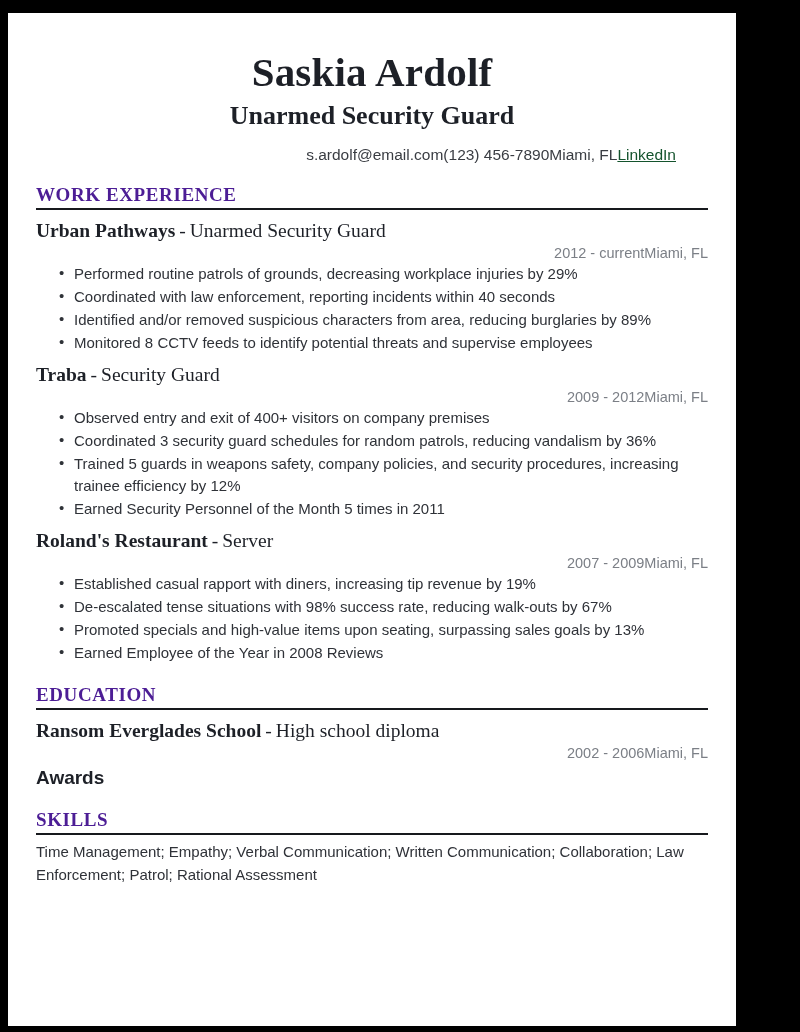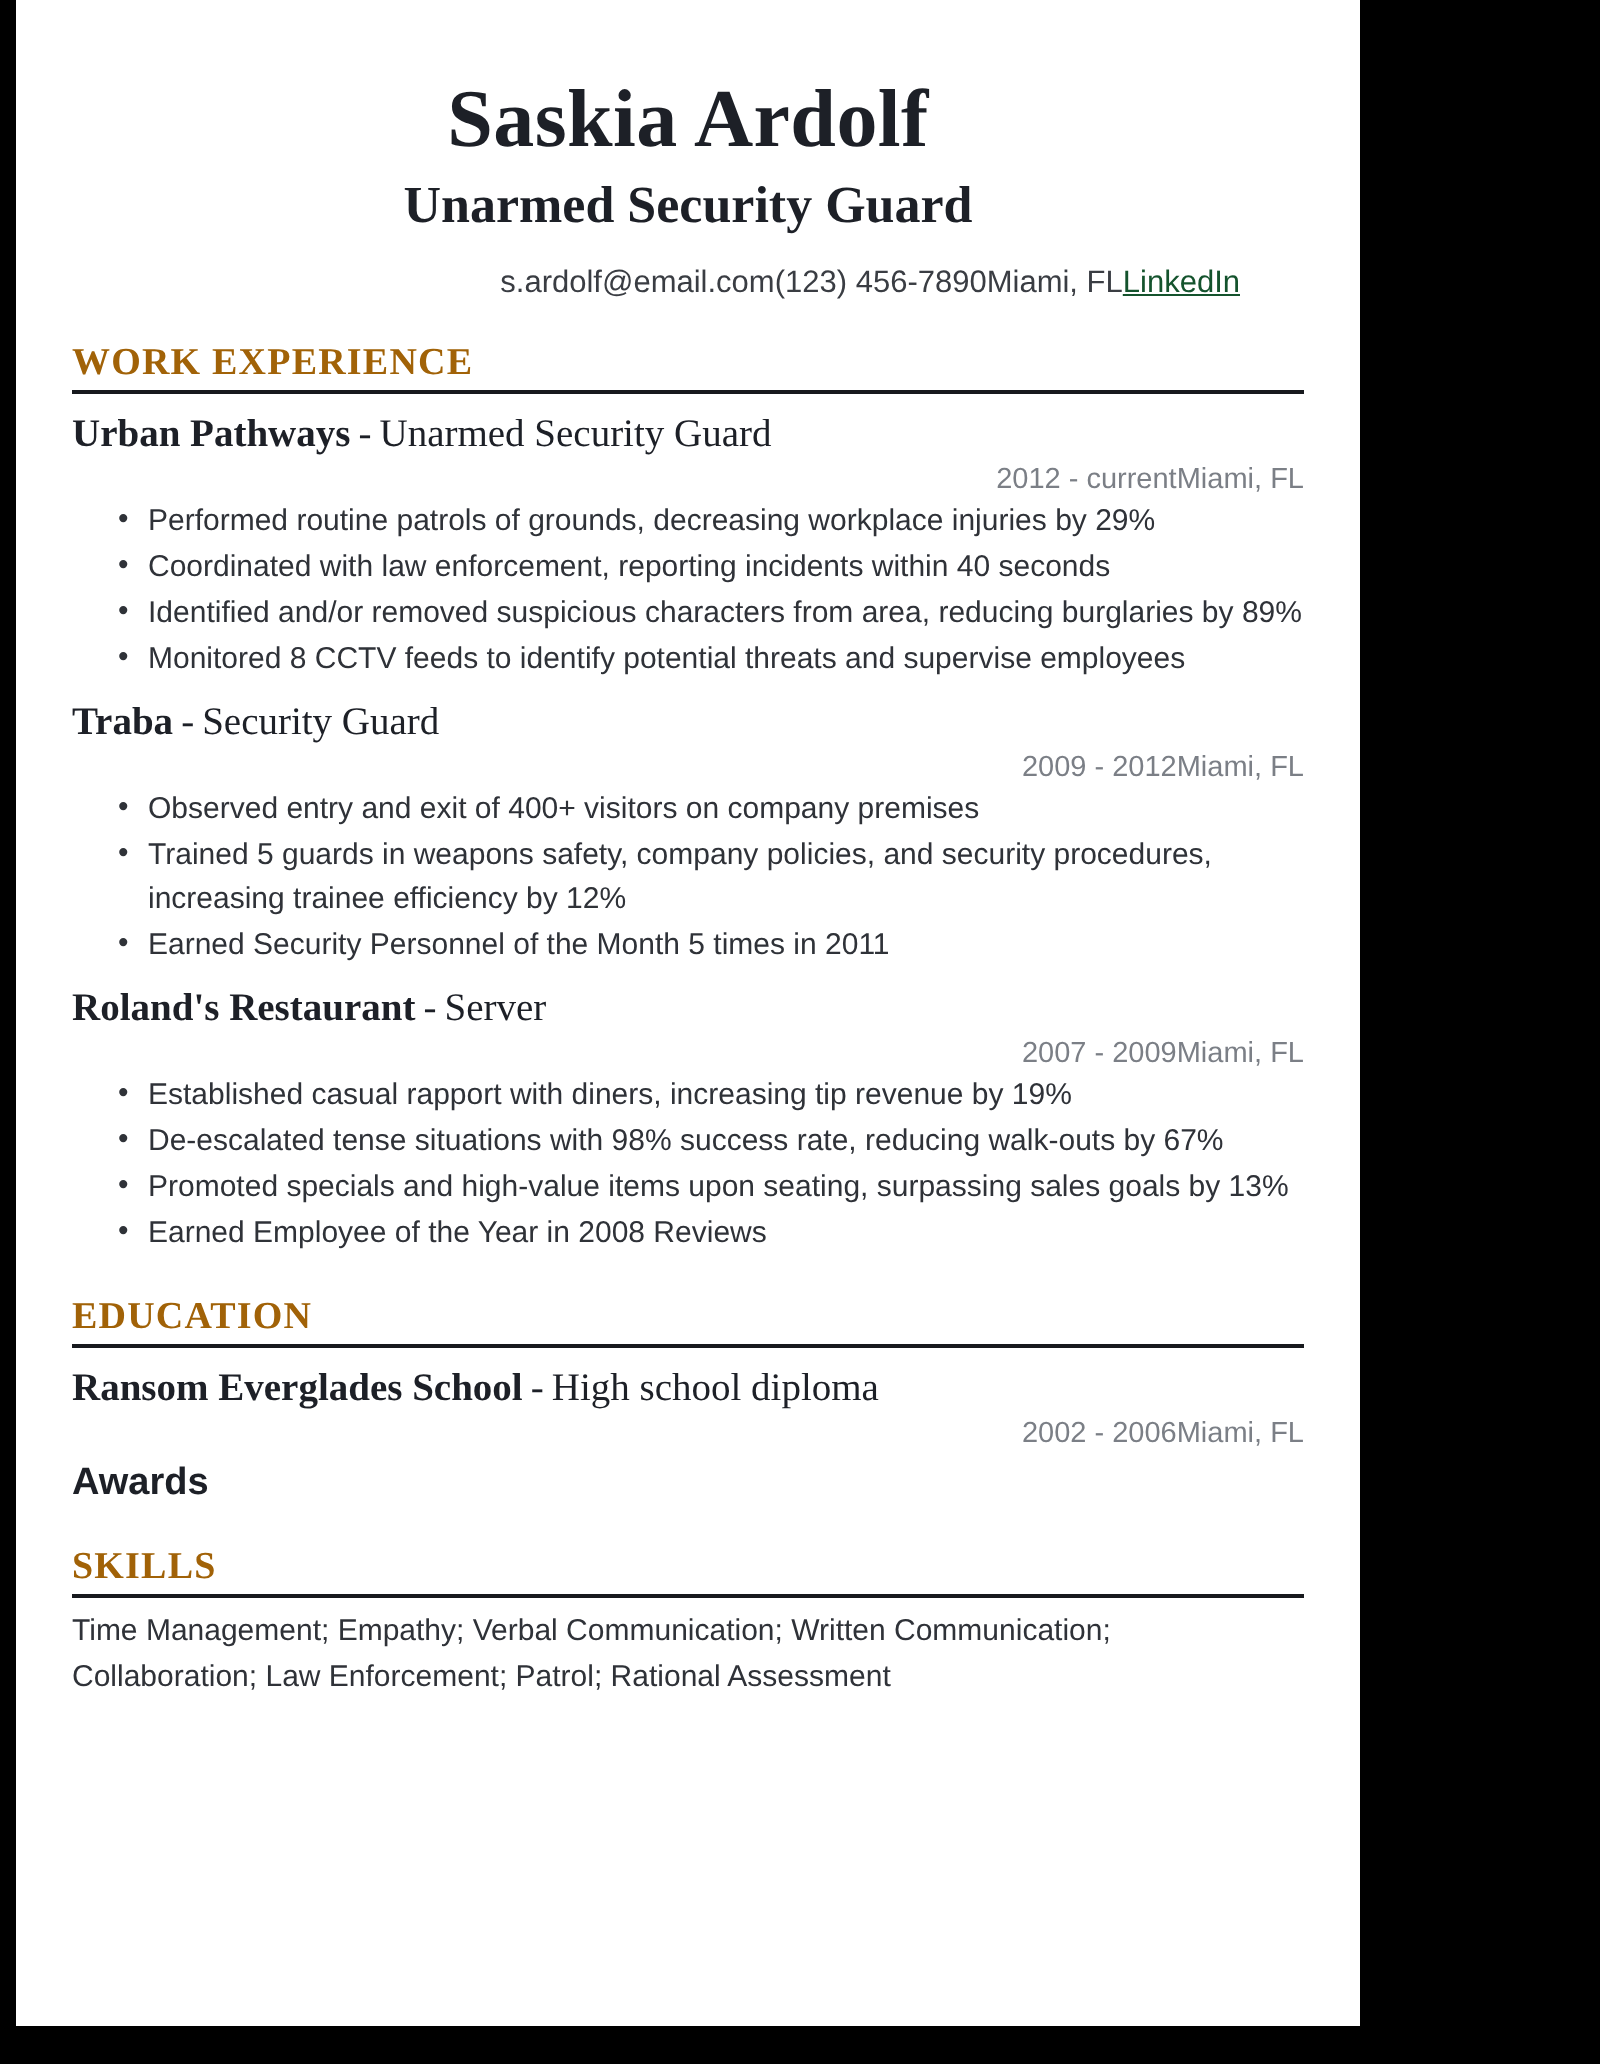--- a/index.html
+++ b/index.html
@@ -4,22 +4,22 @@
 <style>
   html,body{margin:0;padding:0;}
   body{
     width:800px;height:1032px;
     background:#000;
     font-family:"Liberation Sans", sans-serif;
     overflow:hidden;
   }
   .page{
     position:absolute;
-    left:8px; top:0;
-    width:672px; height:1013px;
+    left:8px; top:13px;
+    width:728px; height:1013px;
     background:#ffffff;
     box-sizing:border-box;
     padding:0 28px;
     overflow:hidden;
   }
 
   
   .name{
     font-family:"Liberation Serif", serif;
     font-weight:bold;
@@ -53,21 +53,21 @@
     text-decoration:underline;
   }
 
   
   .section{margin-top:20px;}
   .section-title{
     font-family:"Liberation Serif", serif;
     font-weight:bold;
     font-size:19px;
     letter-spacing:.6px;
-    color:#a16207;
+    color:#4c1d95;
     text-transform:uppercase;
     padding-bottom:2px;
   }
   .rule{
     height:0;
     border-top:2px solid #17191d;
     margin-bottom:6px;
   }
 
   
@@ -166,20 +166,21 @@
     <div class="entry">
       <div class="entry-head">
         <span class="entry-org">Traba</span><span class="entry-dash">-</span><span class="entry-role">Security Guard</span>
       </div>
       <div class="meta">
         <span>2009 - 2012</span>
         <span>Miami, FL</span>
       </div>
       <ul class="bullets">
         <li>Observed entry and exit of 400+ visitors on company premises</li>
+        <li>Coordinated 3 security guard schedules for random patrols, reducing vandalism by 36%</li>
         <li>Trained 5 guards in weapons safety, company policies, and security procedures, increasing trainee efficiency by 12%</li>
         <li>Earned Security Personnel of the Month 5 times in 2011</li>
       </ul>
     </div>
 
     <div class="entry">
       <div class="entry-head">
         <span class="entry-org">Roland's Restaurant</span><span class="entry-dash">-</span><span class="entry-role">Server</span>
       </div>
       <div class="meta">

